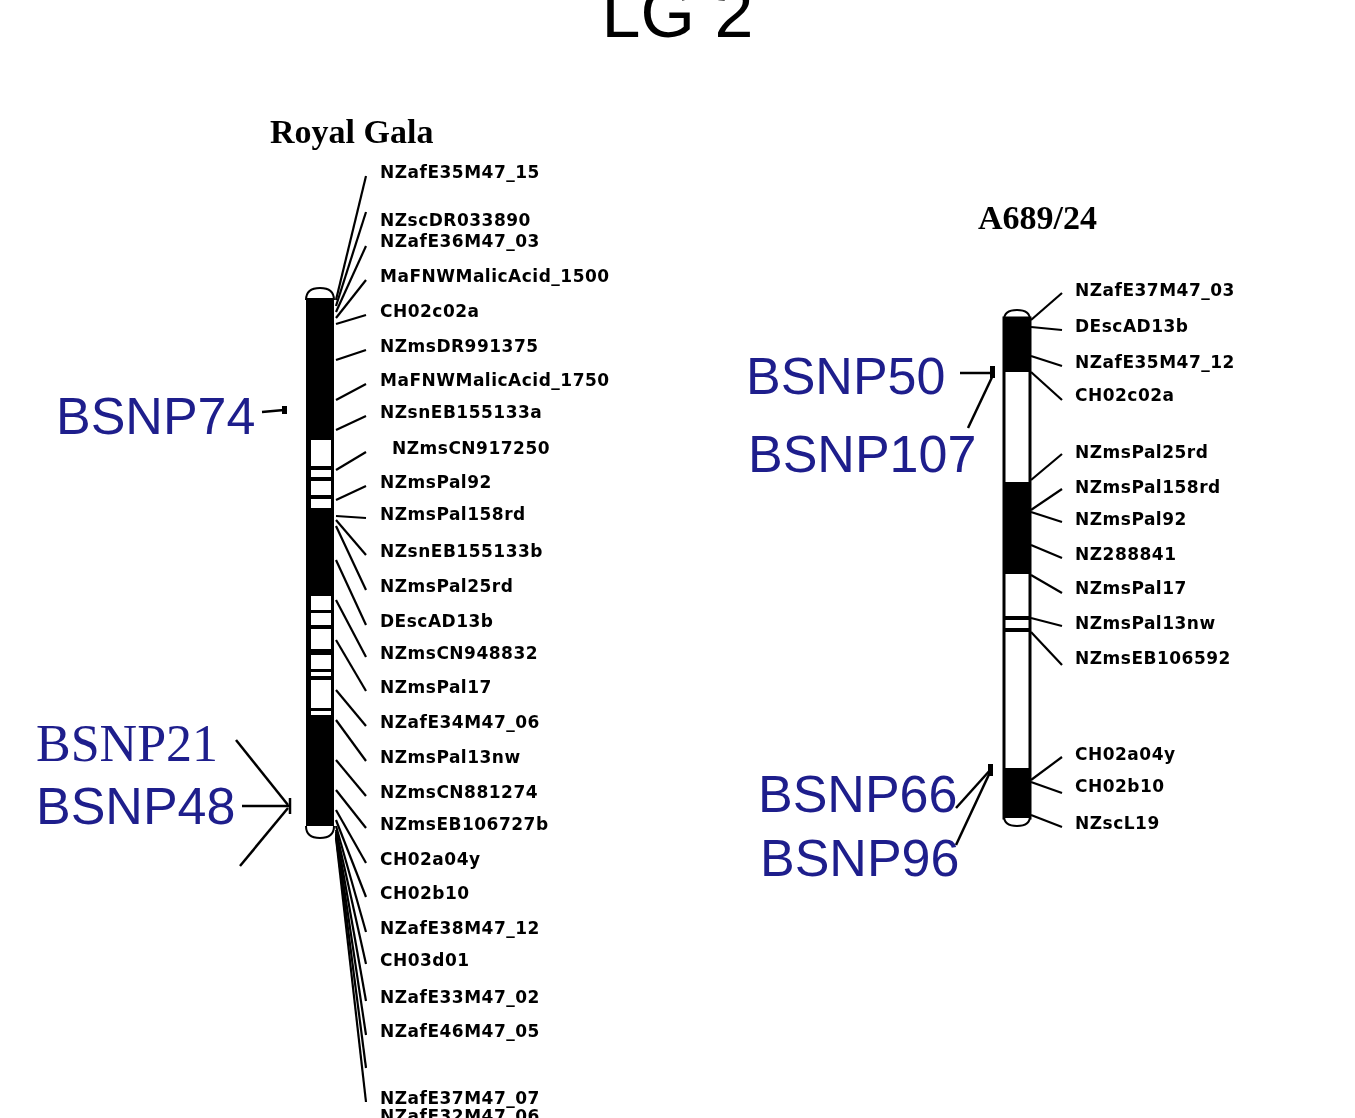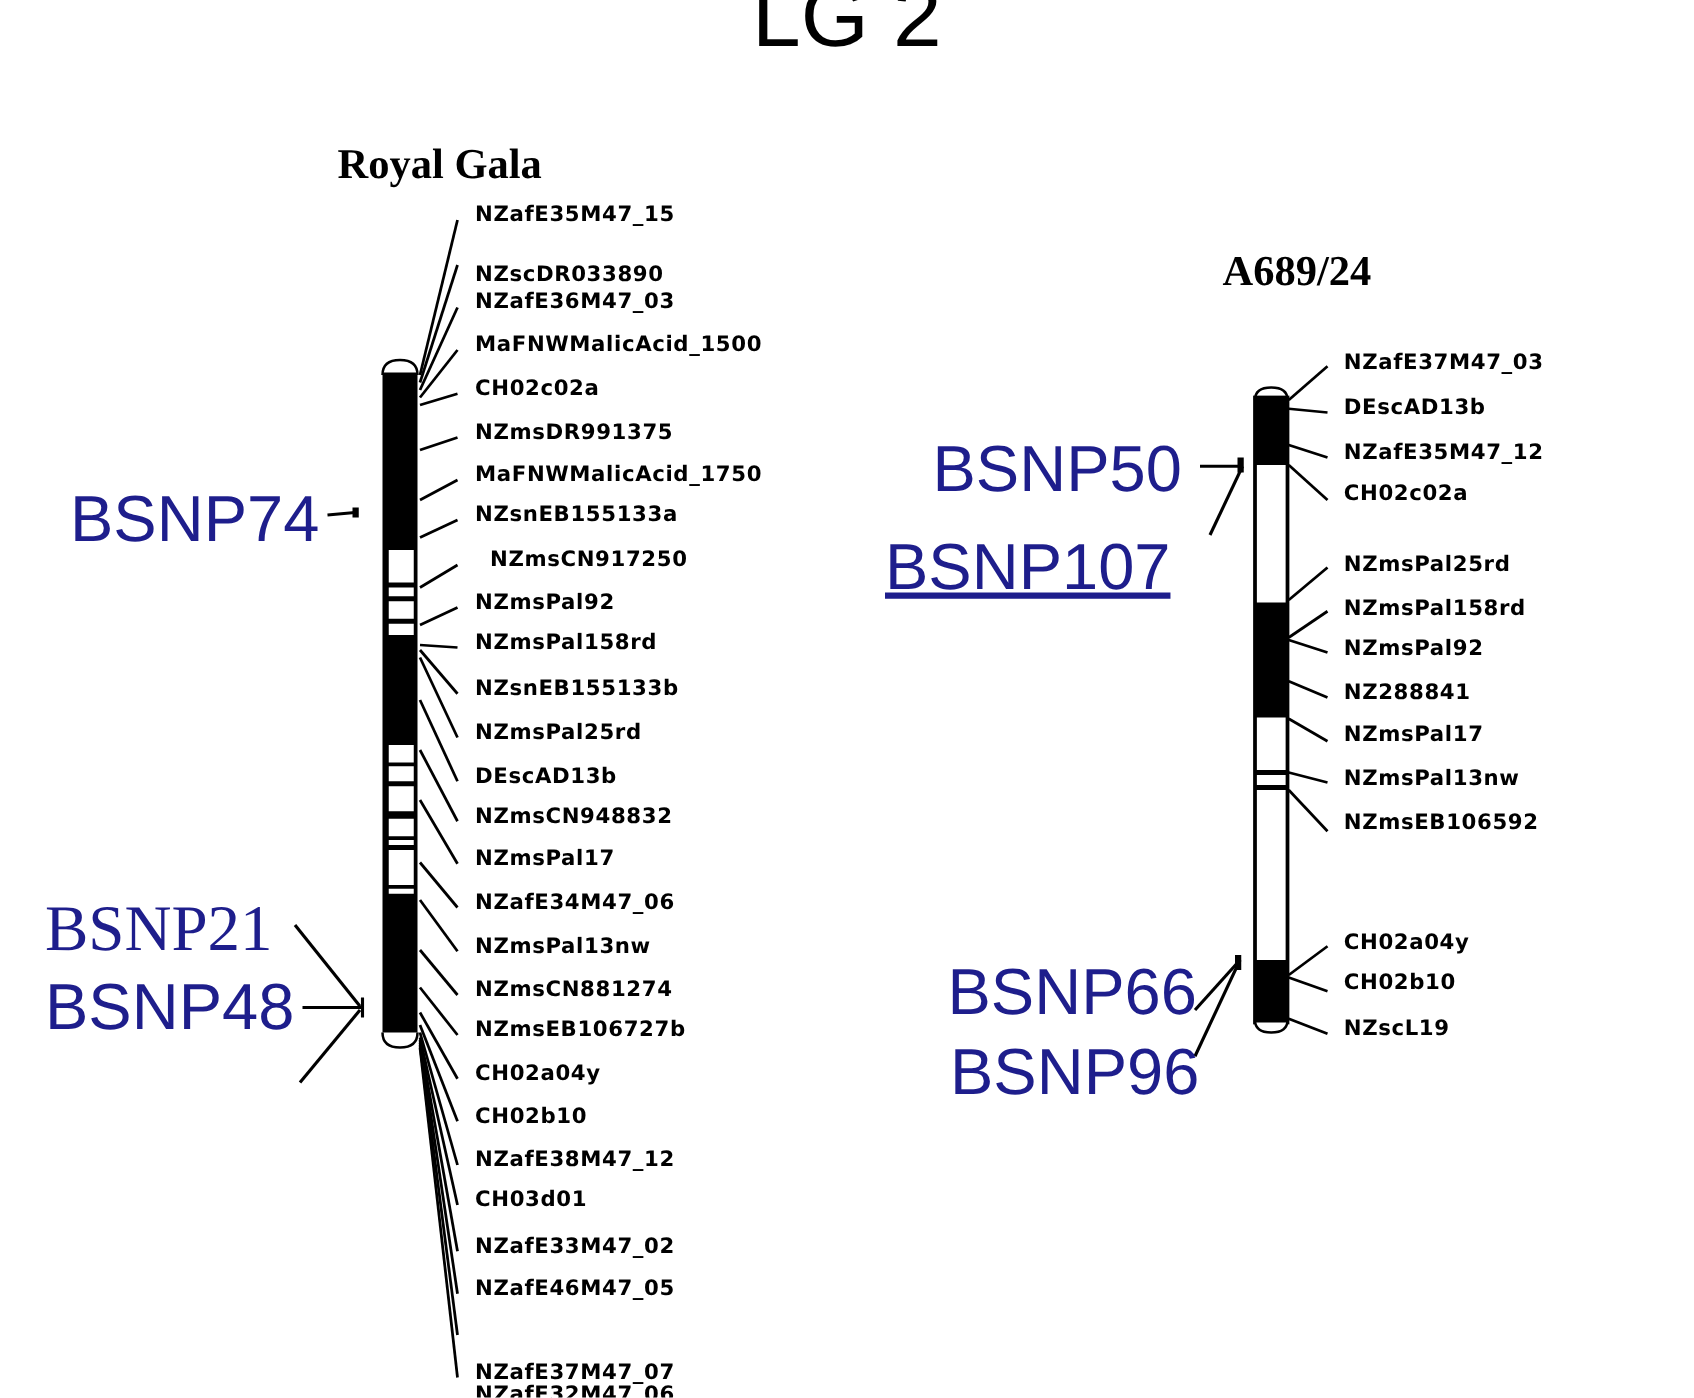--- a/index.html
+++ b/index.html
@@ -171,17 +171,17 @@
   <div class="marker" style="left:1075px; top:511px;">NZmsPal92</div>
   <div class="marker" style="left:1075px; top:546px;">NZ288841</div>
   <div class="marker" style="left:1075px; top:580px;">NZmsPal17</div>
   <div class="marker" style="left:1075px; top:615px;">NZmsPal13nw</div>
   <div class="marker" style="left:1075px; top:650px;">NZmsEB106592</div>
   <div class="marker" style="left:1075px; top:746px;">CH02a04y</div>
   <div class="marker" style="left:1075px; top:778px;">CH02b10</div>
   <div class="marker" style="left:1075px; top:815px;">NZscL19</div>
 
   <div class="snp" style="left:746px; top:350px;">BSNP50</div>
-  <div class="snp" style="left:708px; top:428px;text-decoration:underline;">BSNP107</div>
+  <div class="snp" style="left:748px; top:428px;">BSNP107</div>
   <div class="snp" style="left:758px; top:768px;">BSNP66</div>
   <div class="snp" style="left:760px; top:832px;">BSNP96</div>
 
 </div>
 
 </body></html>

